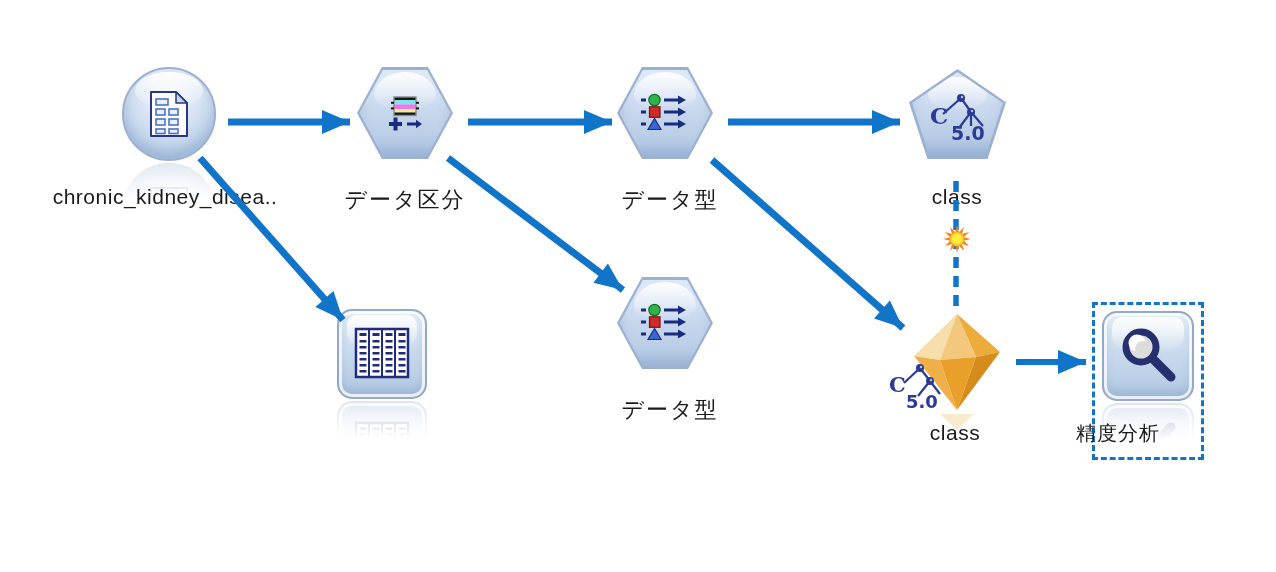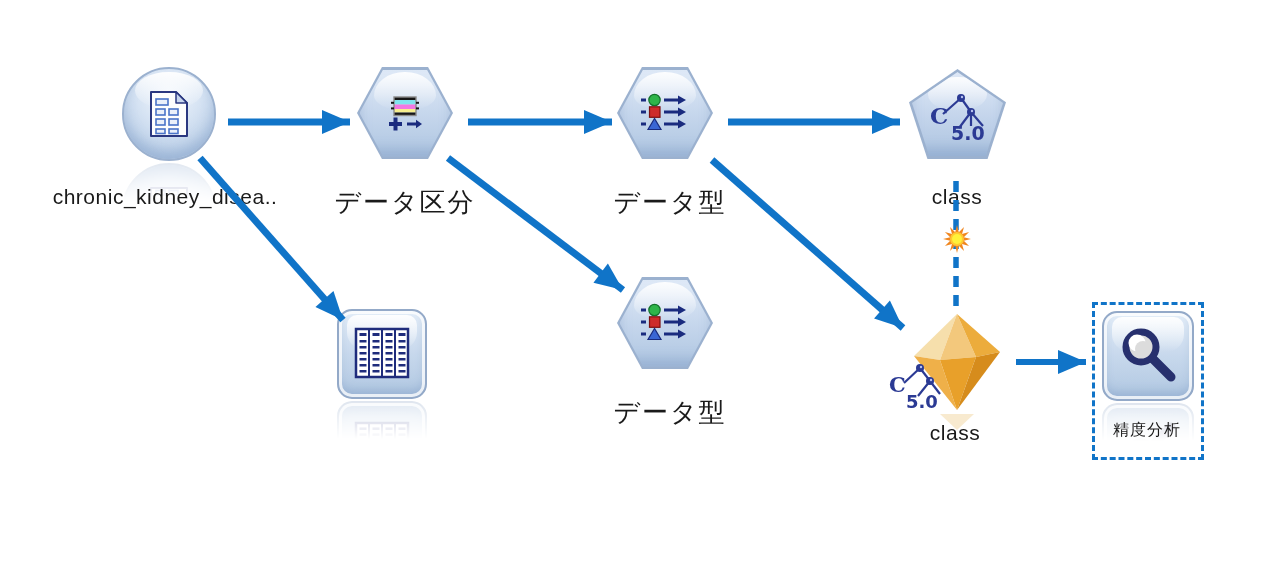--- a/index.html
+++ b/index.html
@@ -68,21 +68,21 @@
     content:"";position:absolute;left:9%;right:9%;top:5%;height:40%;
     background:linear-gradient(rgba(255,255,255,.95),rgba(255,255,255,0));
     border-radius:10px 10px 18px 18px;
   }
   .icon-center{position:absolute;left:50%;top:50%;transform:translate(-50%,-50%);}
   
   .node-label{
     position:absolute;transform:translateX(-50%);
     font-size:21px;color:#1A1A1A;white-space:nowrap;z-index:2;letter-spacing:.5px;
   }
-  .cjk{font-size:26px;letter-spacing:2px;}
+  .cjk{font-size:22px;letter-spacing:2px;}
   
   #links{position:absolute;left:0;top:0;width:1276px;height:572px;z-index:5;pointer-events:none;}
   
   .selection-outline{
     position:absolute;left:1092px;top:302px;width:106px;height:152px;
     border:3px dashed #1074C8;z-index:0;
   }
   
   .nugget-svg{display:block;}
 </style>
@@ -280,21 +280,21 @@
   <div class="node" style="left:1102px;top:311px;">
     <div class="shape sq" style="width:88px;height:86px;">
       <svg class="icon-center" width="64" height="64" viewBox="0 0 64 64">
         <circle cx="25" cy="23" r="15" fill="#DCDCDC" stroke="#27306E" stroke-width="7"></circle>
         <circle cx="21" cy="19" r="8.5" fill="#FFFFFF"></circle>
         <circle cx="27" cy="25" r="8" fill="#DCDCDC"></circle>
         <line x1="37" y1="35" x2="55" y2="53" stroke="#27306E" stroke-width="9" stroke-linecap="round"></line>
       </svg>
     </div>
   </div>
-  <div class="node-label cjk" style="left:1147px;top:420px;font-size:16px;letter-spacing:1px;">精度分析</div>
+  <div class="node-label cjk" style="left:1118px;top:420px;font-size:20px;letter-spacing:1px;">精度分析</div>
 
   <svg id="links">
     <defs>
       <marker id="ah" markerUnits="userSpaceOnUse" markerWidth="32" markerHeight="26" refX="29" refY="13" orient="auto">
         <path d="M1,1 L29,13 L1,25 Z" fill="#1074C8"></path>
       </marker>
     </defs>
     <line x1="228" y1="122" x2="350" y2="122" stroke="#1074C8" stroke-width="7" marker-end="url(#ah)"></line>
     <line x1="468" y1="122" x2="612" y2="122" stroke="#1074C8" stroke-width="7" marker-end="url(#ah)"></line>
     <line x1="728" y1="122" x2="900" y2="122" stroke="#1074C8" stroke-width="7" marker-end="url(#ah)"></line>

